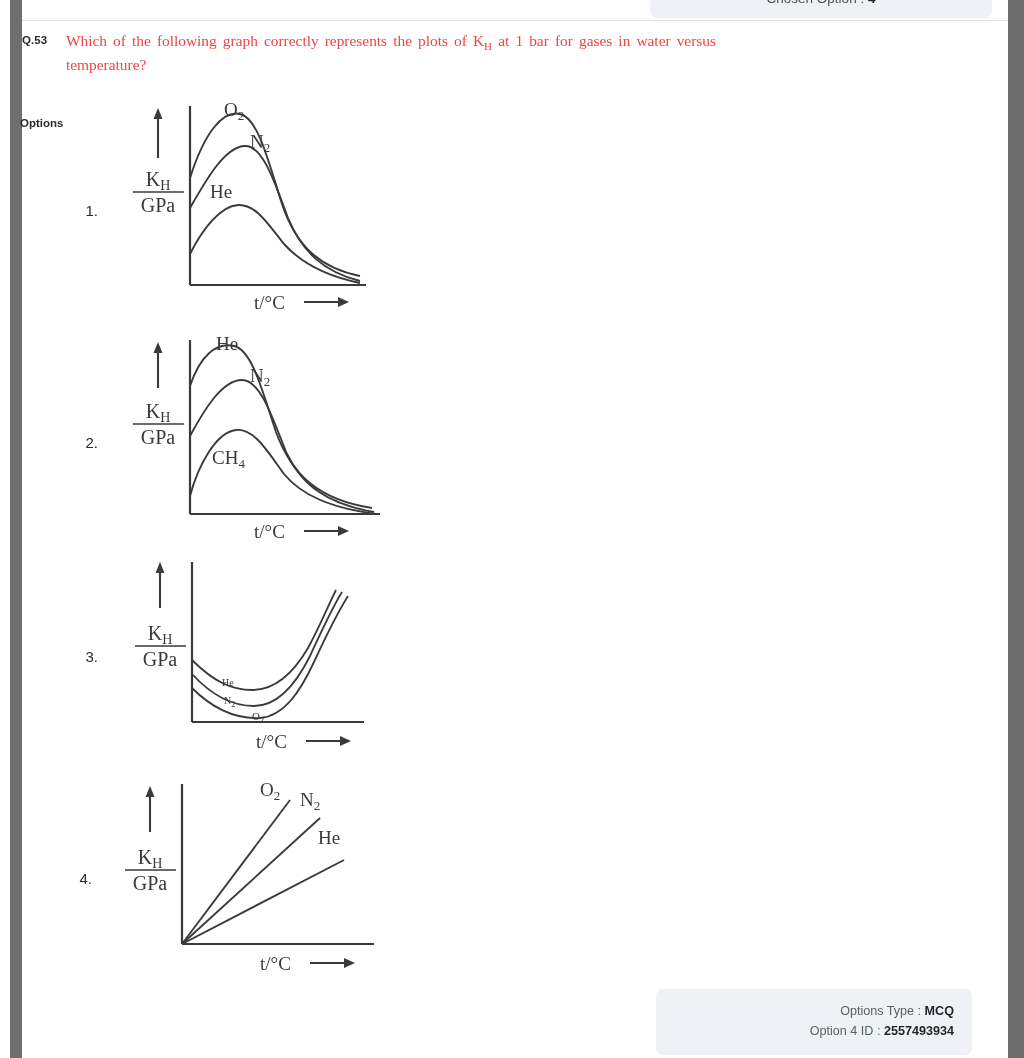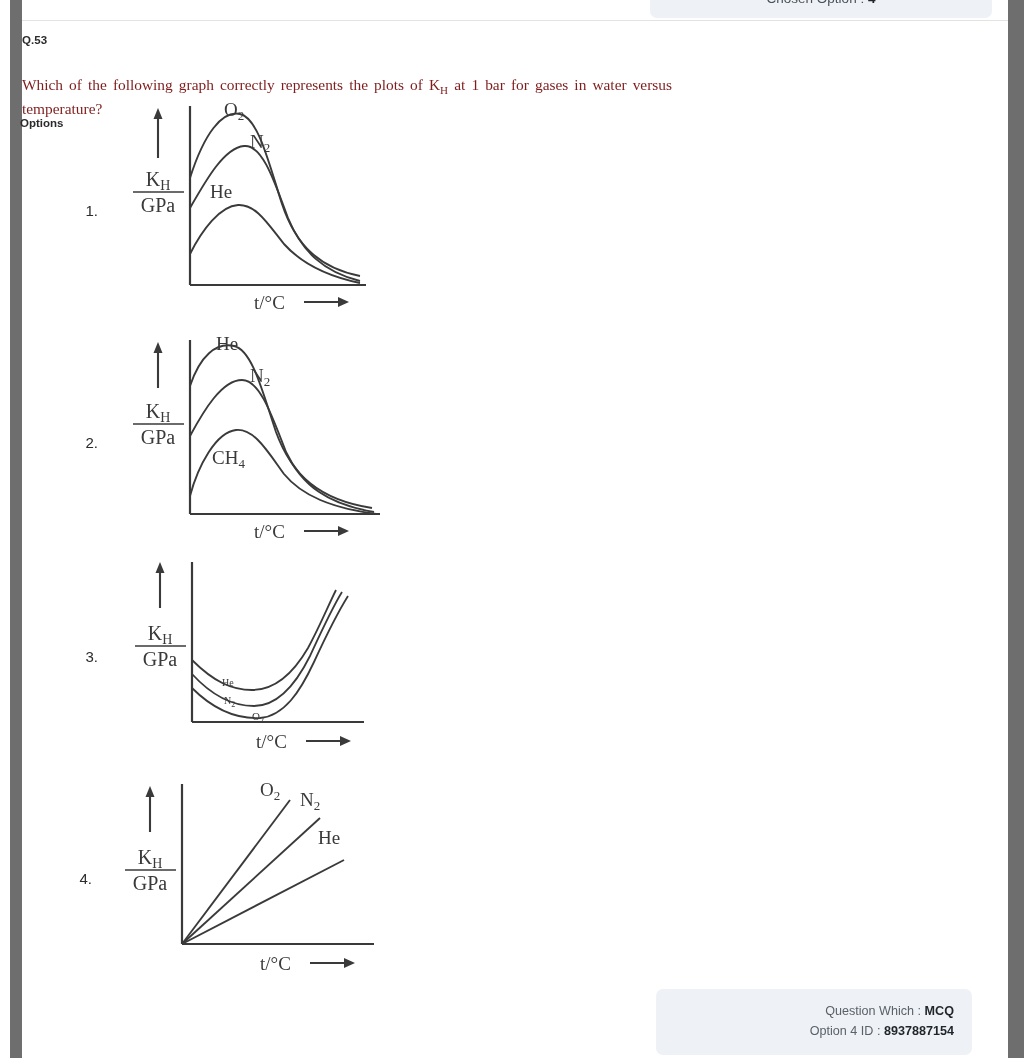--- a/index.html
+++ b/index.html
@@ -50,33 +50,33 @@
   #chosen-option-text b { color: #22282e; }
   #top-divider {
     position: absolute; left: 22px; right: 16px; top: 20px;
     height: 1px; background: #e3e3e3;
   }
 
   
   #question-block {
     position: absolute; left: 22px; top: 30px; right: 16px;
   }
-  #q-row { display: flex; align-items: flex-start; flex-direction: column; }
+  #q-row { display: flex; align-items: flex-start; }
   #q-number {
     font-family: "Liberation Sans", sans-serif;
     font-weight: bold; font-size: 11.5px;
     color: #2b2b2b;
     padding-top: 4px;
     width: 44px; flex: 0 0 44px;
     letter-spacing: .1px;
   }
   #q-text {
     font-family: "Liberation Serif", serif;
     font-size: 15.4px; line-height: 1.38;
-    color: #7f1d1d;
+    color: #ef4444;
     max-width: 650px;
     text-align: justify;
   }
   #q-text .kh { font-style: normal; }
   #q-text .kh sub { font-size: 0.72em; }
 
   #options-label {
     position: absolute; left: 20px; top: 81px;
     font-family: "Liberation Sans", sans-serif;
     font-weight: bold; font-size: 11.5px;
@@ -287,22 +287,22 @@
 
         <text class="ax-label" x="168" y="192" font-size="19">t/°C</text>
         <line x1="218" y1="185" x2="256" y2="185" stroke="#3a3a3a" stroke-width="2.1"></line>
         <polygon points="263,185 252,180 252,190" fill="#3a3a3a"></polygon>
       </svg>
     </div>
   </div>
 
   <div id="footer-meta">
     <div>
-      <span>Question Which :</span>
+      <span>Options Type :</span>
       <span class="mval">MCQ</span>
     </div>
     <div>
       <span>Option 4 ID :</span>
-      <span class="mval">8937887154</span>
+      <span class="mval">2557493934</span>
     </div>
   </div>
 
 </div>
 
 </body></html>

